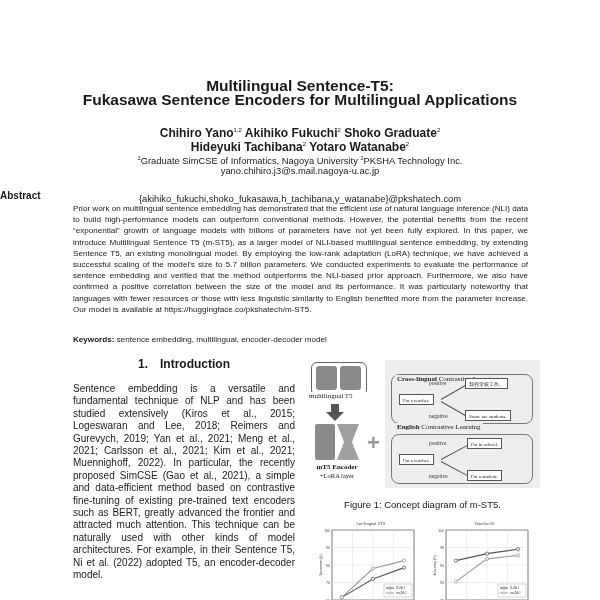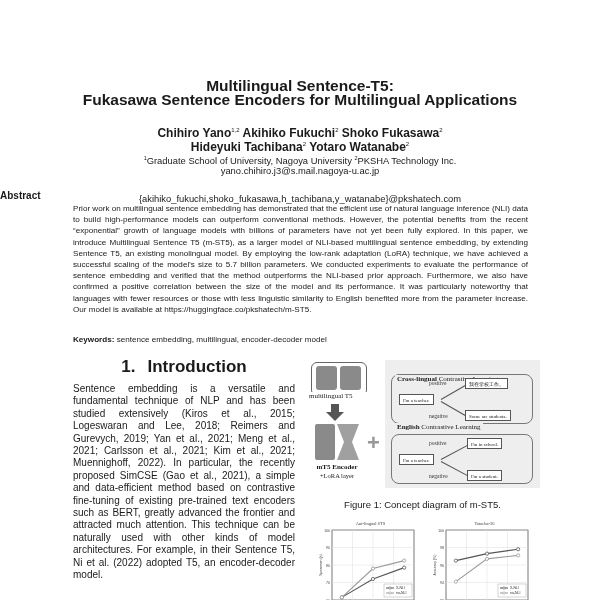--- a/index.html
+++ b/index.html
@@ -20,21 +20,21 @@
   .aff.l2 { top: 165px; }
   .aff.l3 { top: 177px; margin-top: 16px; }
   .aff sup { font-size: 5.5px; vertical-align: super; }
 
   .abs-head { position: absolute; top: 190px; left: 0; width: 524px; text-align: left; font-weight: bold; font-size: 10px; }
   .abstract { position: absolute; top: 203px; left: 73px; width: 455px; font-size: 8.1px; line-height: 11.2px; text-align: justify; }
 
   .keywords { position: absolute; top: 335px; left: 73px; font-size: 8.1px; }
   .keywords b { font-weight: bold; }
 
-  .section { position: absolute; top: 357px; left: 73px; width: 222px; text-align: center; font-weight: bold; font-size: 17px; }
+  .section { position: absolute; top: 357px; left: 73px; width: 222px; text-align: center; font-weight: bold; font-size: 12px; }
   .section .num { margin-right: 12px; }
 
   .col-left { position: absolute; top: 383px; left: 73px; width: 222px; font-size: 10px; line-height: 12.4px; text-align: justify; }
   .col-left p { text-indent: 0; }
   .col-left p.indent { text-indent: 10px; }
 
   
   .figure { position: absolute; top: 360px; left: 305px; width: 235px; height: 128px; }
   .mt5-box { position: absolute; left: 6px; top: 2px; width: 56px; height: 34px; border: 1.5px solid #666; border-radius: 6px; }
   .mt5-box .blk { position: absolute; top: 3px; width: 21px; height: 24px; background: #8a8a8a; border-radius: 3px; }
@@ -71,29 +71,29 @@
 </style>
 </head>
 <body>
 
 <div class="title l1">Multilingual Sentence-T5:</div>
 <div class="title l2">Fukasawa Sentence Encoders for Multilingual Applications</div>
 
 <div class="authors l1">
   <span>Chihiro Yano</span><sup>1,2</sup>
   <span>Akihiko Fukuchi</span><sup>2</sup>
-  <span>Shoko Fukasawa</span><sup>2</sup>
+  <span>Shoko Graduate</span><sup>2</sup>
 </div>
 <div class="authors l2">
   <span>Hideyuki Tachibana</span><sup>2</sup>
   <span>Yotaro Watanabe</span><sup>2</sup>
 </div>
 
 <div class="aff l1">
-  <sup>1</sup><span>Graduate School of University, Nagoya University</span>
+  <sup>1</sup><span>Graduate SimCSE of Informatics, Nagoya University</span>
   <sup>2</sup><span>PKSHA Technology Inc.</span>
 </div>
 <div class="aff l2">yano.chihiro.j3@s.mail.nagoya-u.ac.jp</div>
 <div class="aff l3">{akihiko_fukuchi,shoko_fukasawa,h_tachibana,y_watanabe}@pkshatech.com</div>
 
 <div class="abs-head">Abstract</div>
 <div class="abstract">Prior work on multilingual sentence embedding has demonstrated that the efficient use of natural language inference (NLI) data to build high-performance models can outperform conventional methods. However, the potential benefits from the recent “exponential” growth of language models with billions of parameters have not yet been fully explored. In this paper, we introduce Multilingual Sentence T5 (m-ST5), as a larger model of NLI-based multilingual sentence embedding, by extending Sentence T5, an existing monolingual model. By employing the low-rank adaptation (LoRA) technique, we have achieved a successful scaling of the model's size to 5.7 billion parameters. We conducted experiments to evaluate the performance of sentence embedding and verified that the method outperforms the NLI-based prior approach. Furthermore, we also have confirmed a positive correlation between the size of the model and its performance. It was particularly noteworthy that languages with fewer resources or those with less linguistic similarity to English benefited more from the parameter increase. Our model is available at https://huggingface.co/pkshatech/m-ST5.</div>
 
 <div class="keywords">
   <b>Keywords:</b>

